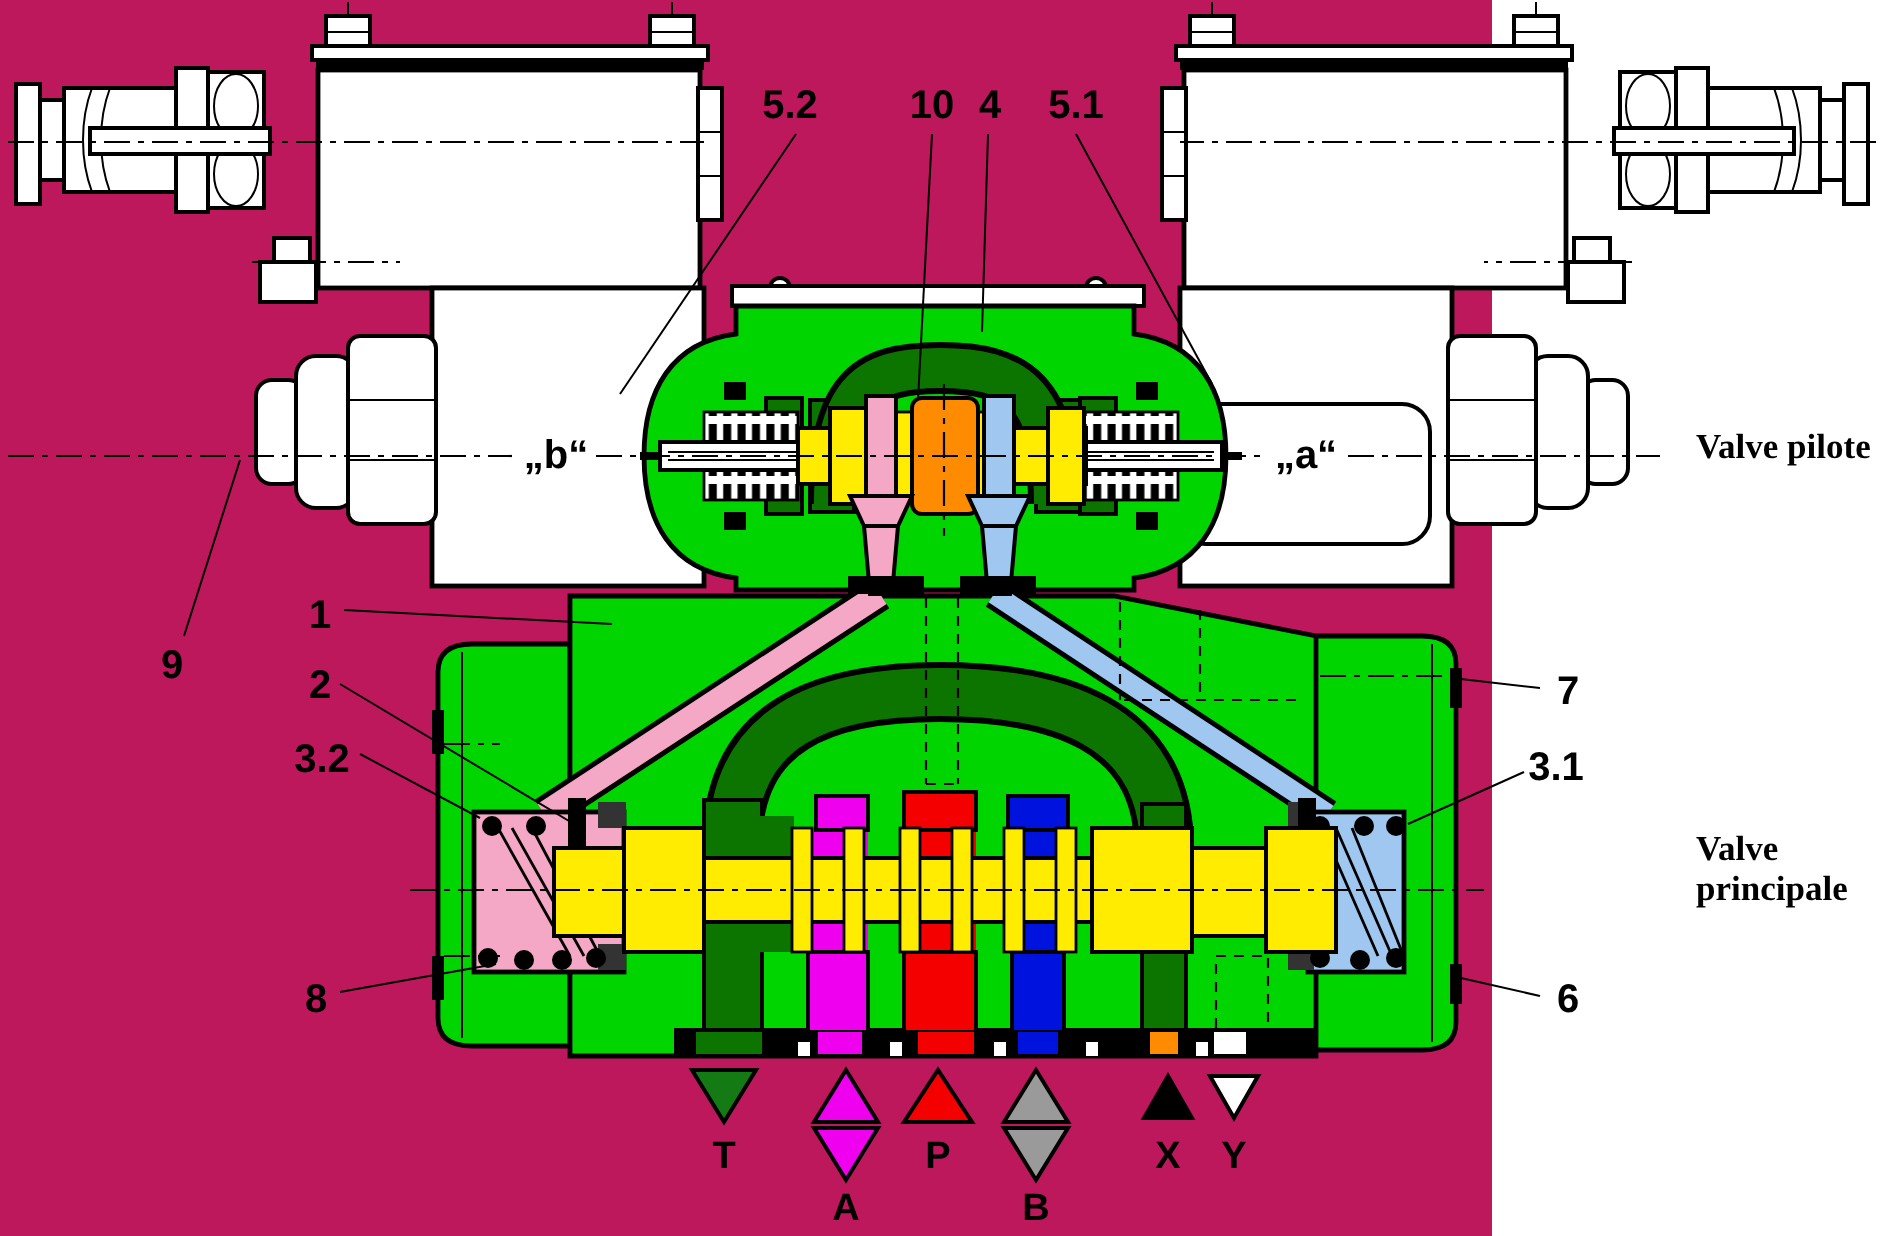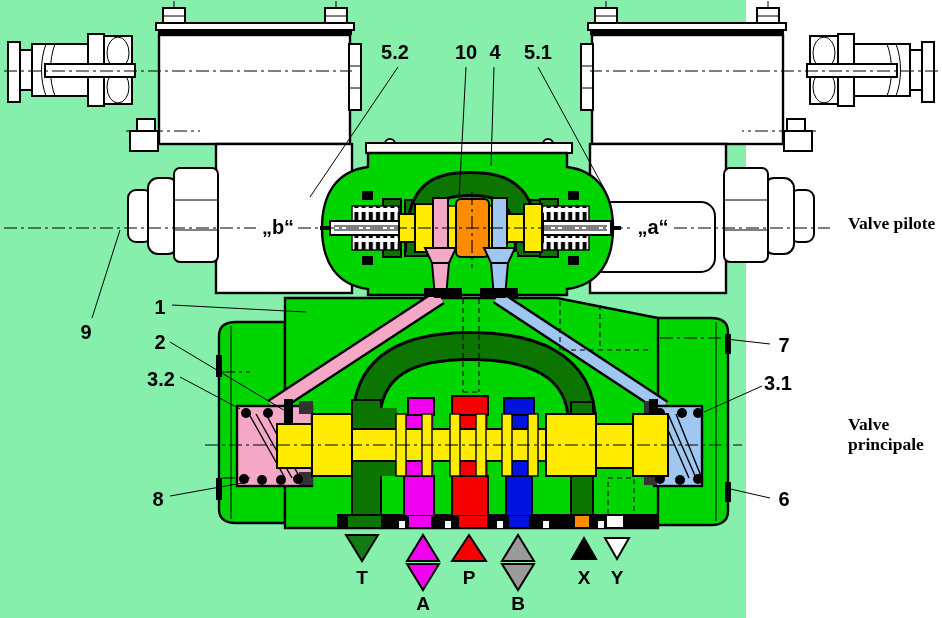--- a/index.html
+++ b/index.html
@@ -1,16 +1,16 @@
 <!DOCTYPE html>
 <html style="--c-green: #00D500; --c-dark-green: #0B7500; --c-yellow: #FFEC00; --c-orange: #FF8C00; --c-pink: #F5A8C5; --c-light-blue: #9FC7EF; --c-magenta: #EF00EF; --c-red: #F40000; --c-blue: #0013DE; --c-gray: #9A9A9A; --c-black: #000000; --c-white: #FFFFFF;"><head>
 <meta charset="utf-8">
 <style>
   html,body{margin:0;padding:0;background:#fff}
-  .stage{width:746px;height:618px;position:relative;background:#86efac}
+  .stage{width:746px;height:618px;position:relative;background:#be185d}
   svg{display:block}
   .lbl{font:bold 20px "Liberation Sans",sans-serif;fill:#000;text-anchor:middle}
   .cap{font:bold 17.5px "Liberation Serif",serif;fill:#000;text-anchor:start}
   .leg{font:bold 19px "Liberation Sans",sans-serif;fill:#000;text-anchor:middle}
   .o{stroke:#000;stroke-width:2.4;stroke-linejoin:miter}
   .o2{stroke:#000;stroke-width:2}
   .o1{stroke:#000;stroke-width:1.4}
   .thin{stroke:#000;stroke-width:1;fill:none}
   .ldr{stroke:#000;stroke-width:1;fill:none}
   .cl{stroke:#000;stroke-width:1.1;stroke-dasharray:13 4 3 4;fill:none}

